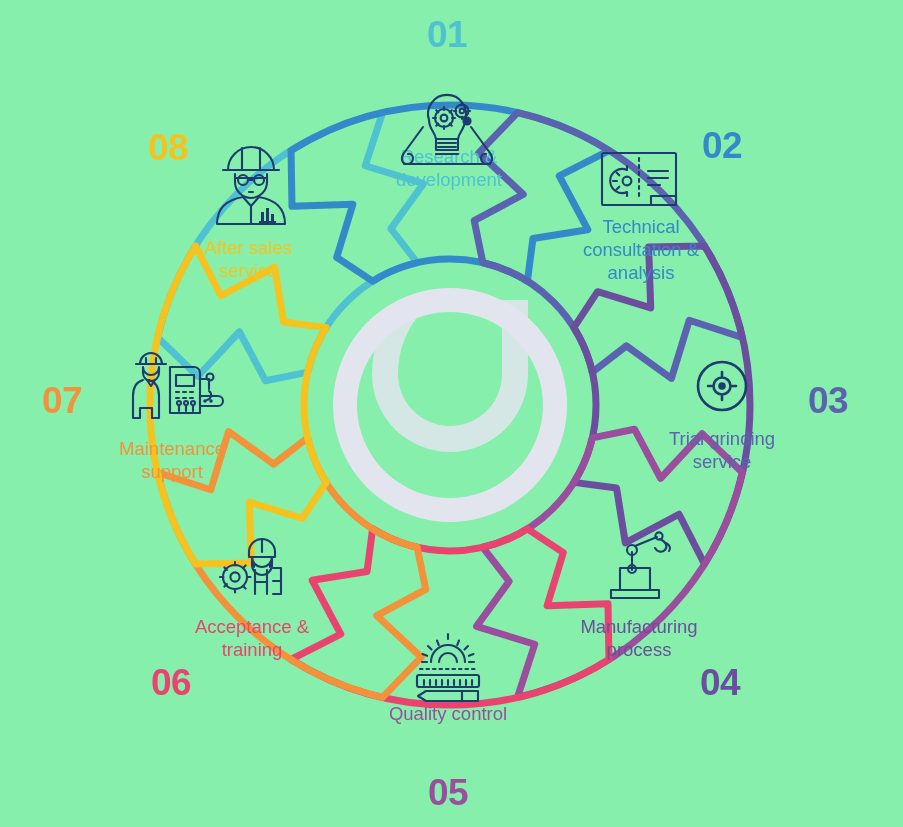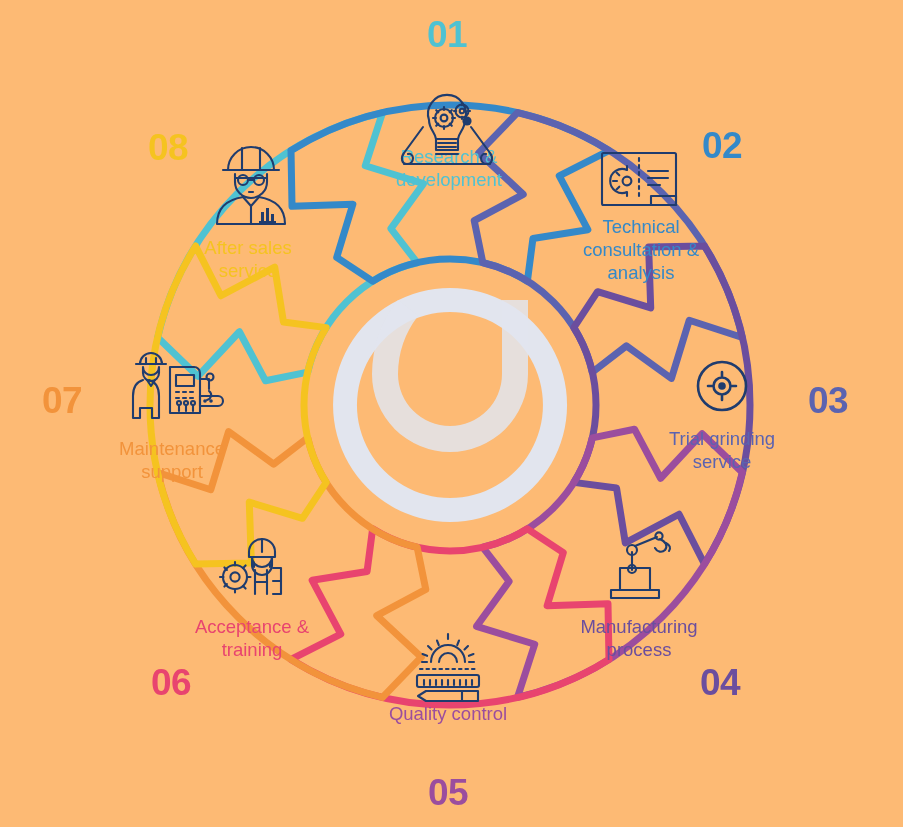--- a/index.html
+++ b/index.html
@@ -10,21 +10,21 @@
   body {
     width: 903px;
     height: 827px;
     font-family: "Liberation Sans", sans-serif;
     overflow: hidden;
   }
   #diagram-root {
     position: relative;
     width: 903px;
     height: 827px;
-    background: #fdba74;
+    background: #86efac;
   }
   svg.wheel {
     position: absolute;
     left: 0;
     top: 0;
     width: 903px;
     height: 827px;
   }
   .seg-path {
     fill: none;

